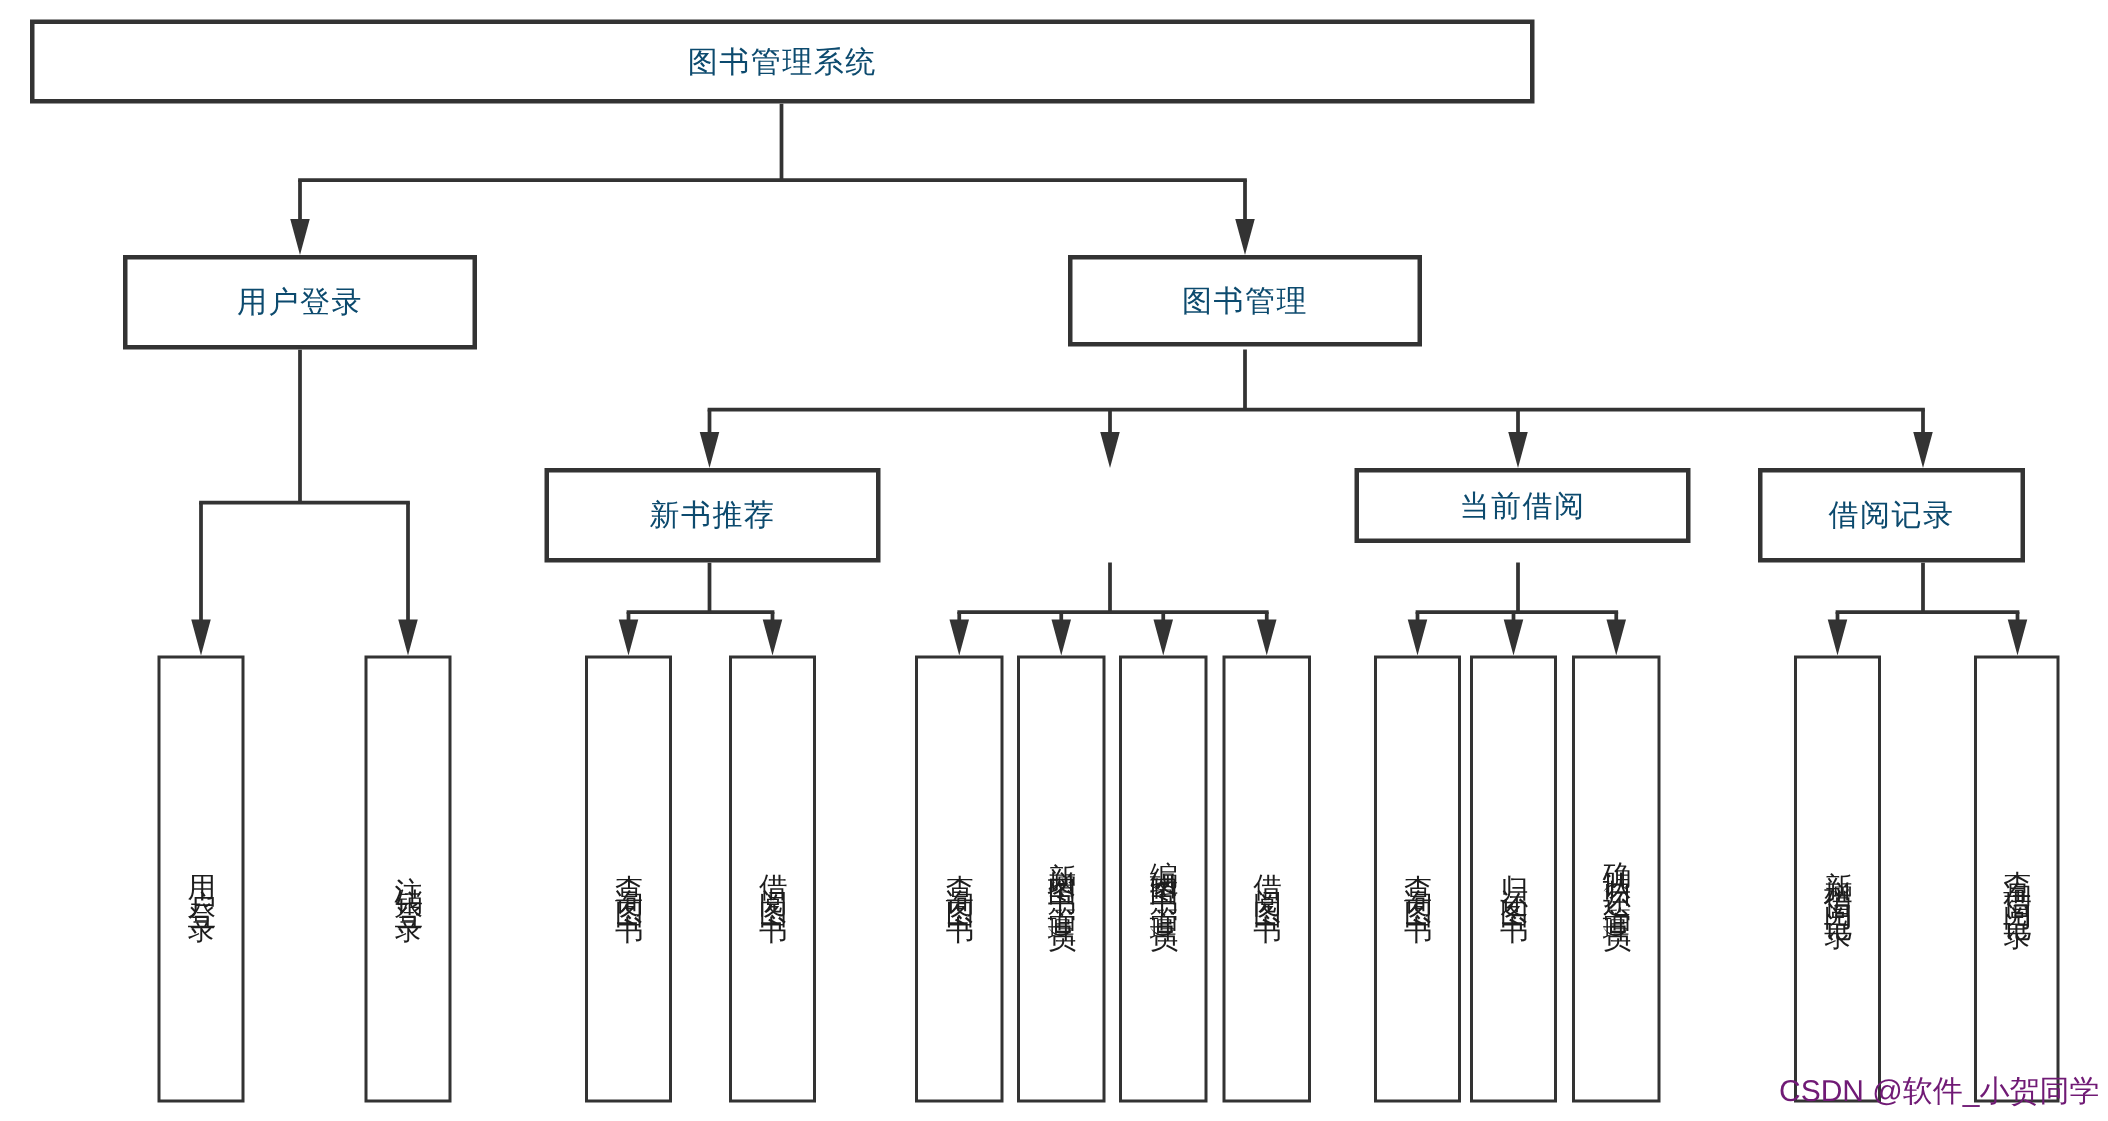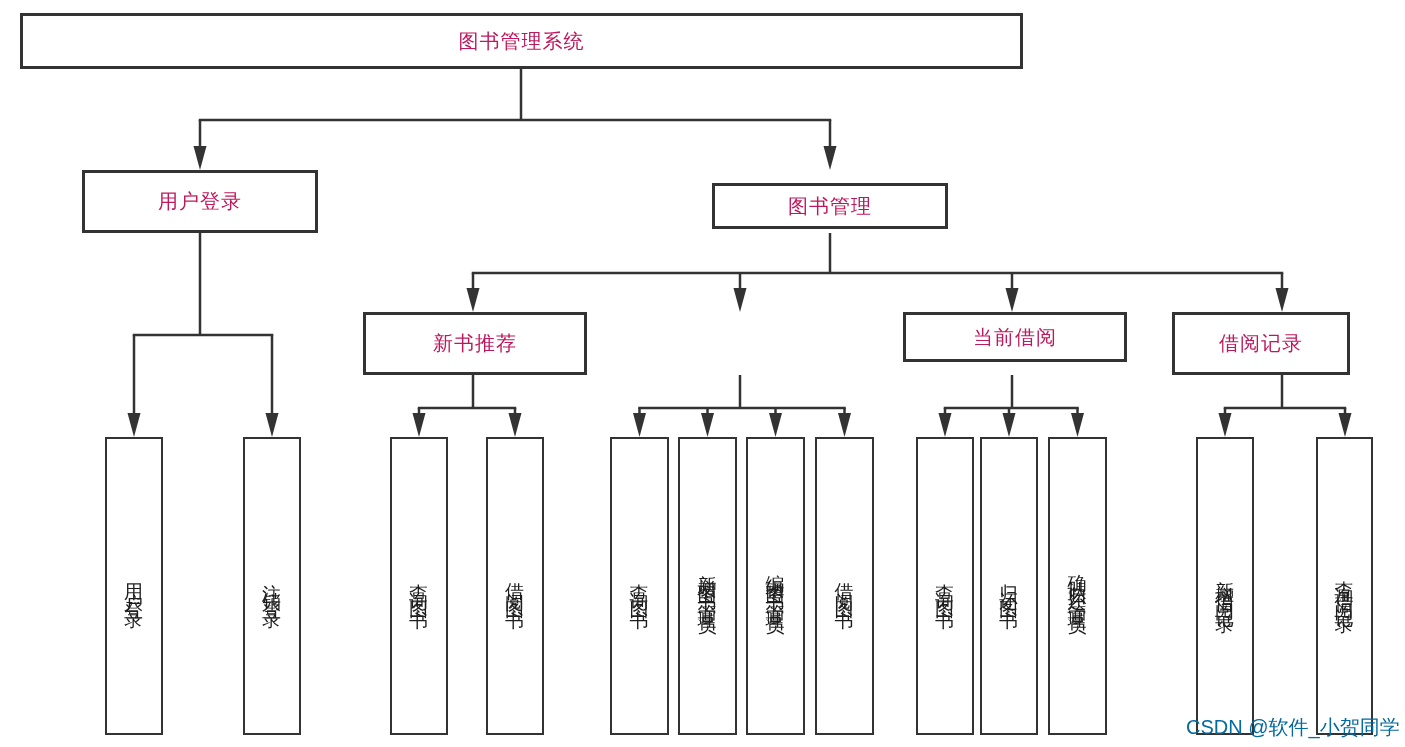--- a/index.html
+++ b/index.html
@@ -28,38 +28,38 @@
     box-sizing: border-box;
     display: flex;
     align-items: center;
     justify-content: center;
   }
   .leafbox {
     border-width: 2.5px;
   }
   .h-label {
     font-size: 20px;
-    color: #be185d;
+    color: #0c4a6e;
     letter-spacing: 1px;
     white-space: nowrap;
   }
   .v-label {
     writing-mode: vertical-rl;
     text-orientation: mixed;
     font-size: 19px;
     color: #1d1d1d;
     letter-spacing: 9px;
     line-height: 1;
   }
   .watermark {
     position: absolute;
     left: 1186px;
     top: 714px;
     font-size: 20px;
-    color: #0369a1;
+    color: #701a75;
     white-space: nowrap;
     z-index: 5;
   }
   svg line { stroke: #333333; stroke-width: 2.5; }
   svg polygon { fill: #333333; }
 </style>
 </head>
 <body>
 
 <div class="canvas">
@@ -140,21 +140,21 @@
     </g>
   </svg>
 
   <div class="box" style="left:20px;top:13px;width:1003px;height:56px">
     <span class="h-label">图书管理系统</span>
   </div>
 
   <div class="box" style="left:82px;top:170px;width:236px;height:63px">
     <span class="h-label">用户登录</span>
   </div>
-  <div class="box" style="left:712px;top:183px;width:236px;height:46px">
+  <div class="box" style="left:712px;top:170px;width:236px;height:61px">
     <span class="h-label">图书管理</span>
   </div>
 
   <div class="box" style="left:363px;top:312px;width:224px;height:63px">
     <span class="h-label">新书推荐</span>
   </div>
   <div class="box" style="left:903px;top:312px;width:224px;height:50px">
     <span class="h-label">当前借阅</span>
   </div>
   <div class="box" style="left:1172px;top:312px;width:178px;height:63px">

